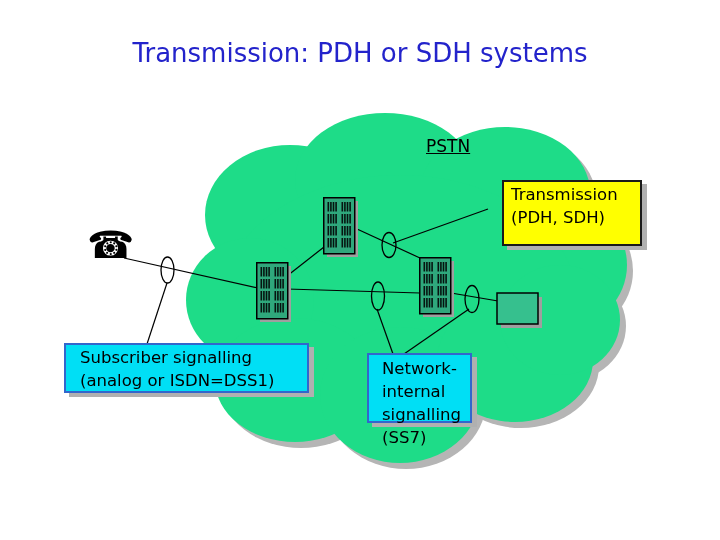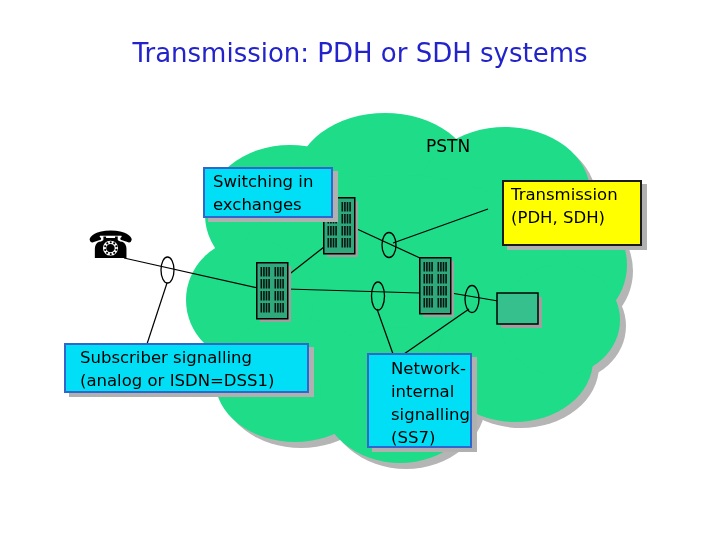--- a/index.html
+++ b/index.html
@@ -18,21 +18,21 @@
     color:#2323cb;
     letter-spacing:0px;
   }
   .diagram-svg{position:absolute;left:0;top:0;}
   .phone{
     position:absolute;left:87px;top:226px;
     font-size:38px;line-height:38px;color:#000000;
   }
   .pstn{
     position:absolute;left:426px;top:136px;
-    font-size:17px;color:#000000;
+    font-size:17px;color:#000000;text-decoration:underline;
   }
   .box{
     position:absolute;
     box-sizing:border-box;
     font-size:16.5px;
     line-height:23px;
     color:#000000;
     white-space:pre-line;
     box-shadow:5px 4px 0 0 #b0b0b0;
   }
@@ -40,21 +40,21 @@
     background:#00dff5;
     border:2px solid #3366cc;
   }
   .yellow{
     background:#ffff00;
     border:2px solid #1a1a1a;
   }
   .box-switching{left:203px;top:167px;width:130px;height:51px;padding:1px 0 0 8px;}
   .box-transmission{left:502px;top:180px;width:140px;height:66px;padding:1px 0 0 7px;}
   .box-subscriber{left:64px;top:343px;width:245px;height:50px;padding:1px 0 0 14px;}
-  .box-ss7{left:367px;top:353px;width:105px;height:95px;padding:2px 0 0 22px;}
+  .box-ss7{left:367px;top:353px;width:105px;height:70px;padding:2px 0 0 13px;}
   .box-databases{left:517px;top:312px;width:134px;height:76px;padding:2px 0 0 9px;}
 </style>
 </head>
 <body>
 
 <div class="slide">
 
   <div class="title">Transmission: PDH or SDH systems</div>
 
   <svg class="diagram-svg" width="720" height="540" viewBox="0 0 720 540">
@@ -133,22 +133,20 @@
     <g>
       <rect x="501" y="297" width="41" height="31" fill="#9f9f9f"></rect>
       <rect x="497" y="293" width="41" height="31" stroke="#000000" stroke-width="1.5" fill="#36c08e"></rect>
     </g>
   </svg>
 
   <div class="phone">☎</div>
 
   <div class="pstn">PSTN</div>
 
-  <div class="box cyan box-switching">Switching in
-exchanges</div>
 
   <div class="box yellow box-transmission">Transmission
 (PDH, SDH)</div>
 
   <div class="box cyan box-subscriber">Subscriber signalling
 (analog or ISDN=DSS1)</div>
 
   <div class="box cyan box-ss7">Network-
 internal
 signalling

